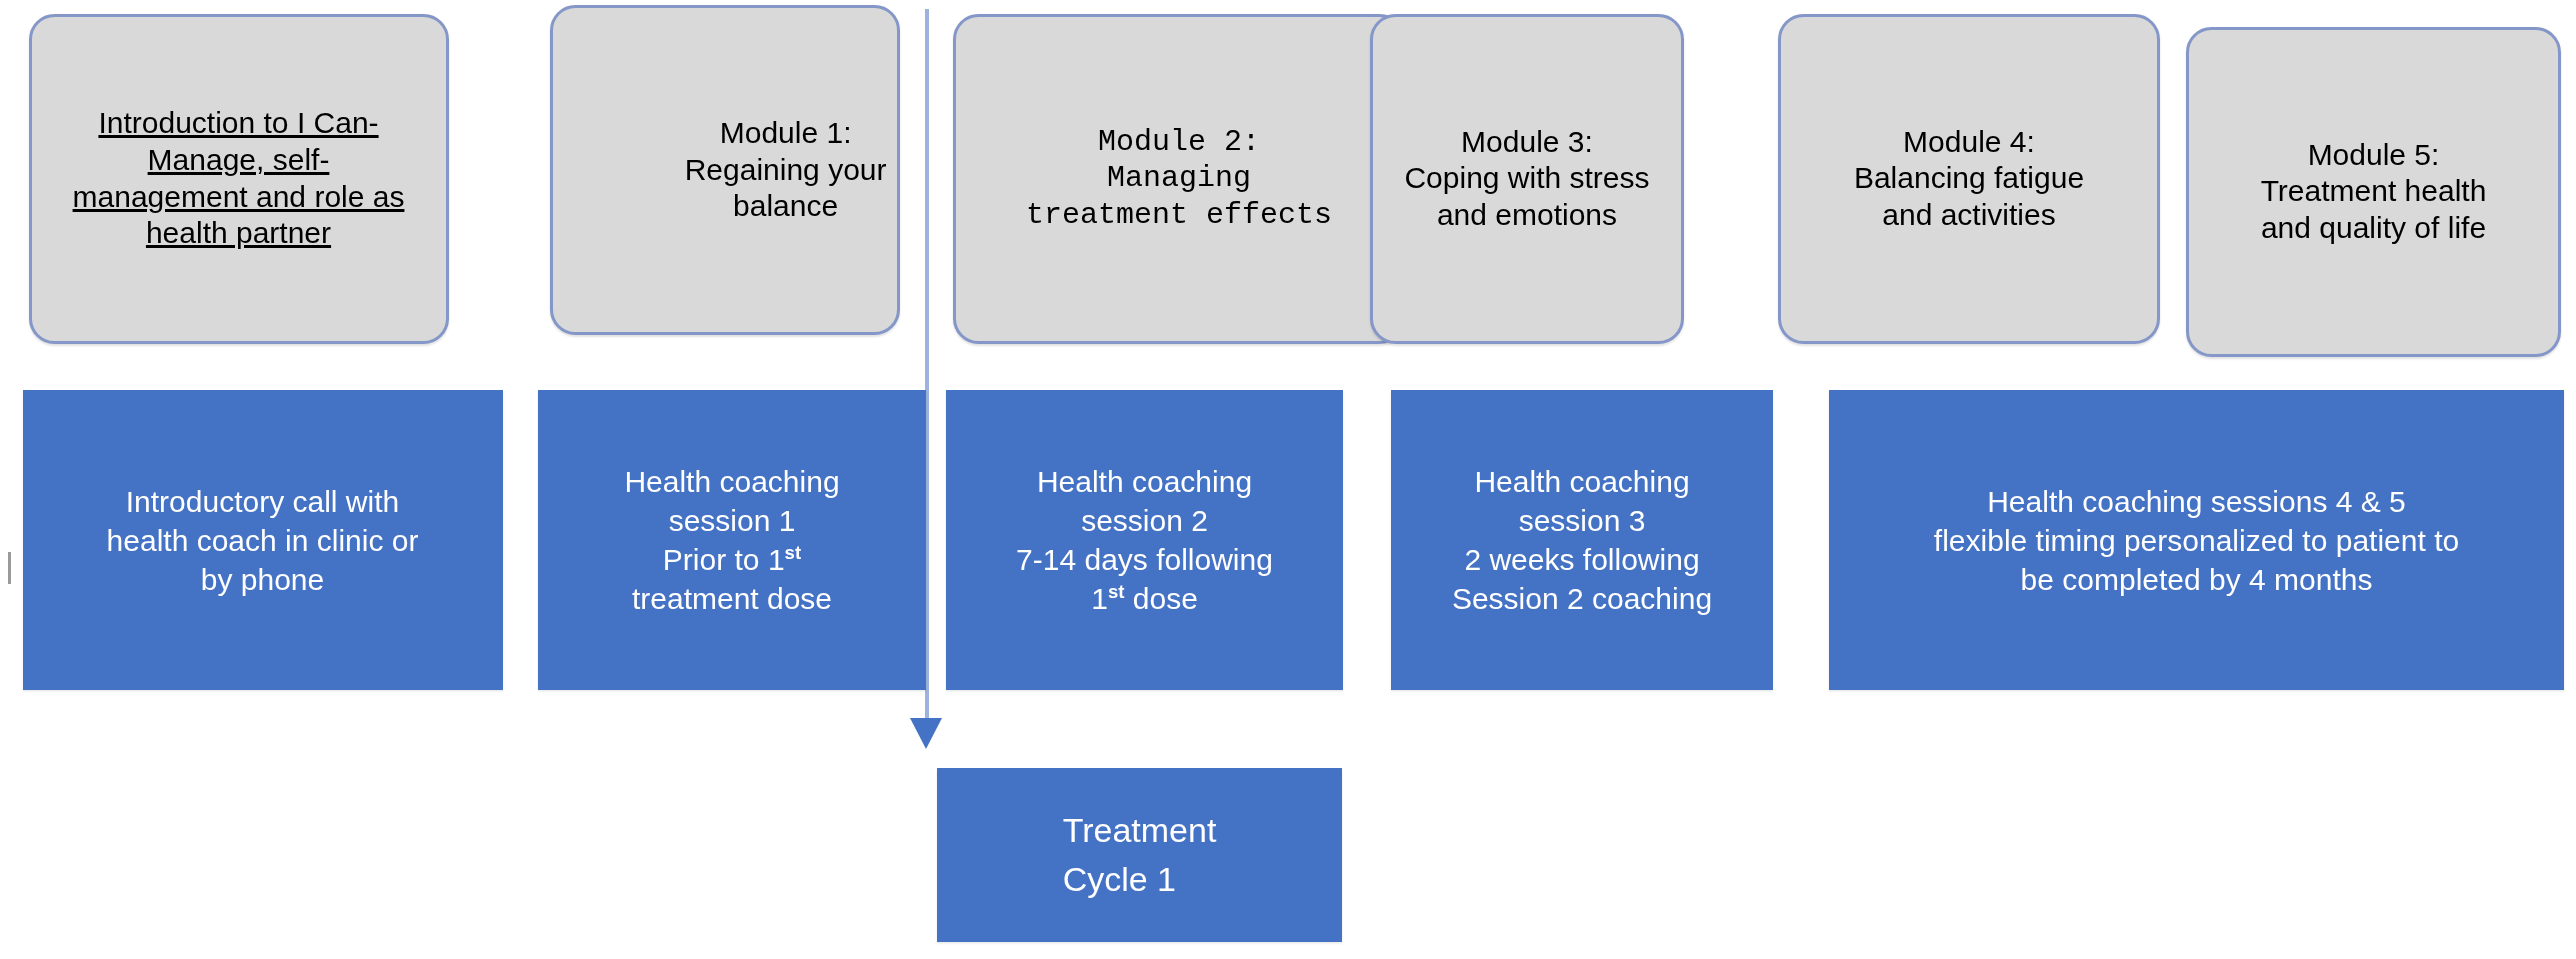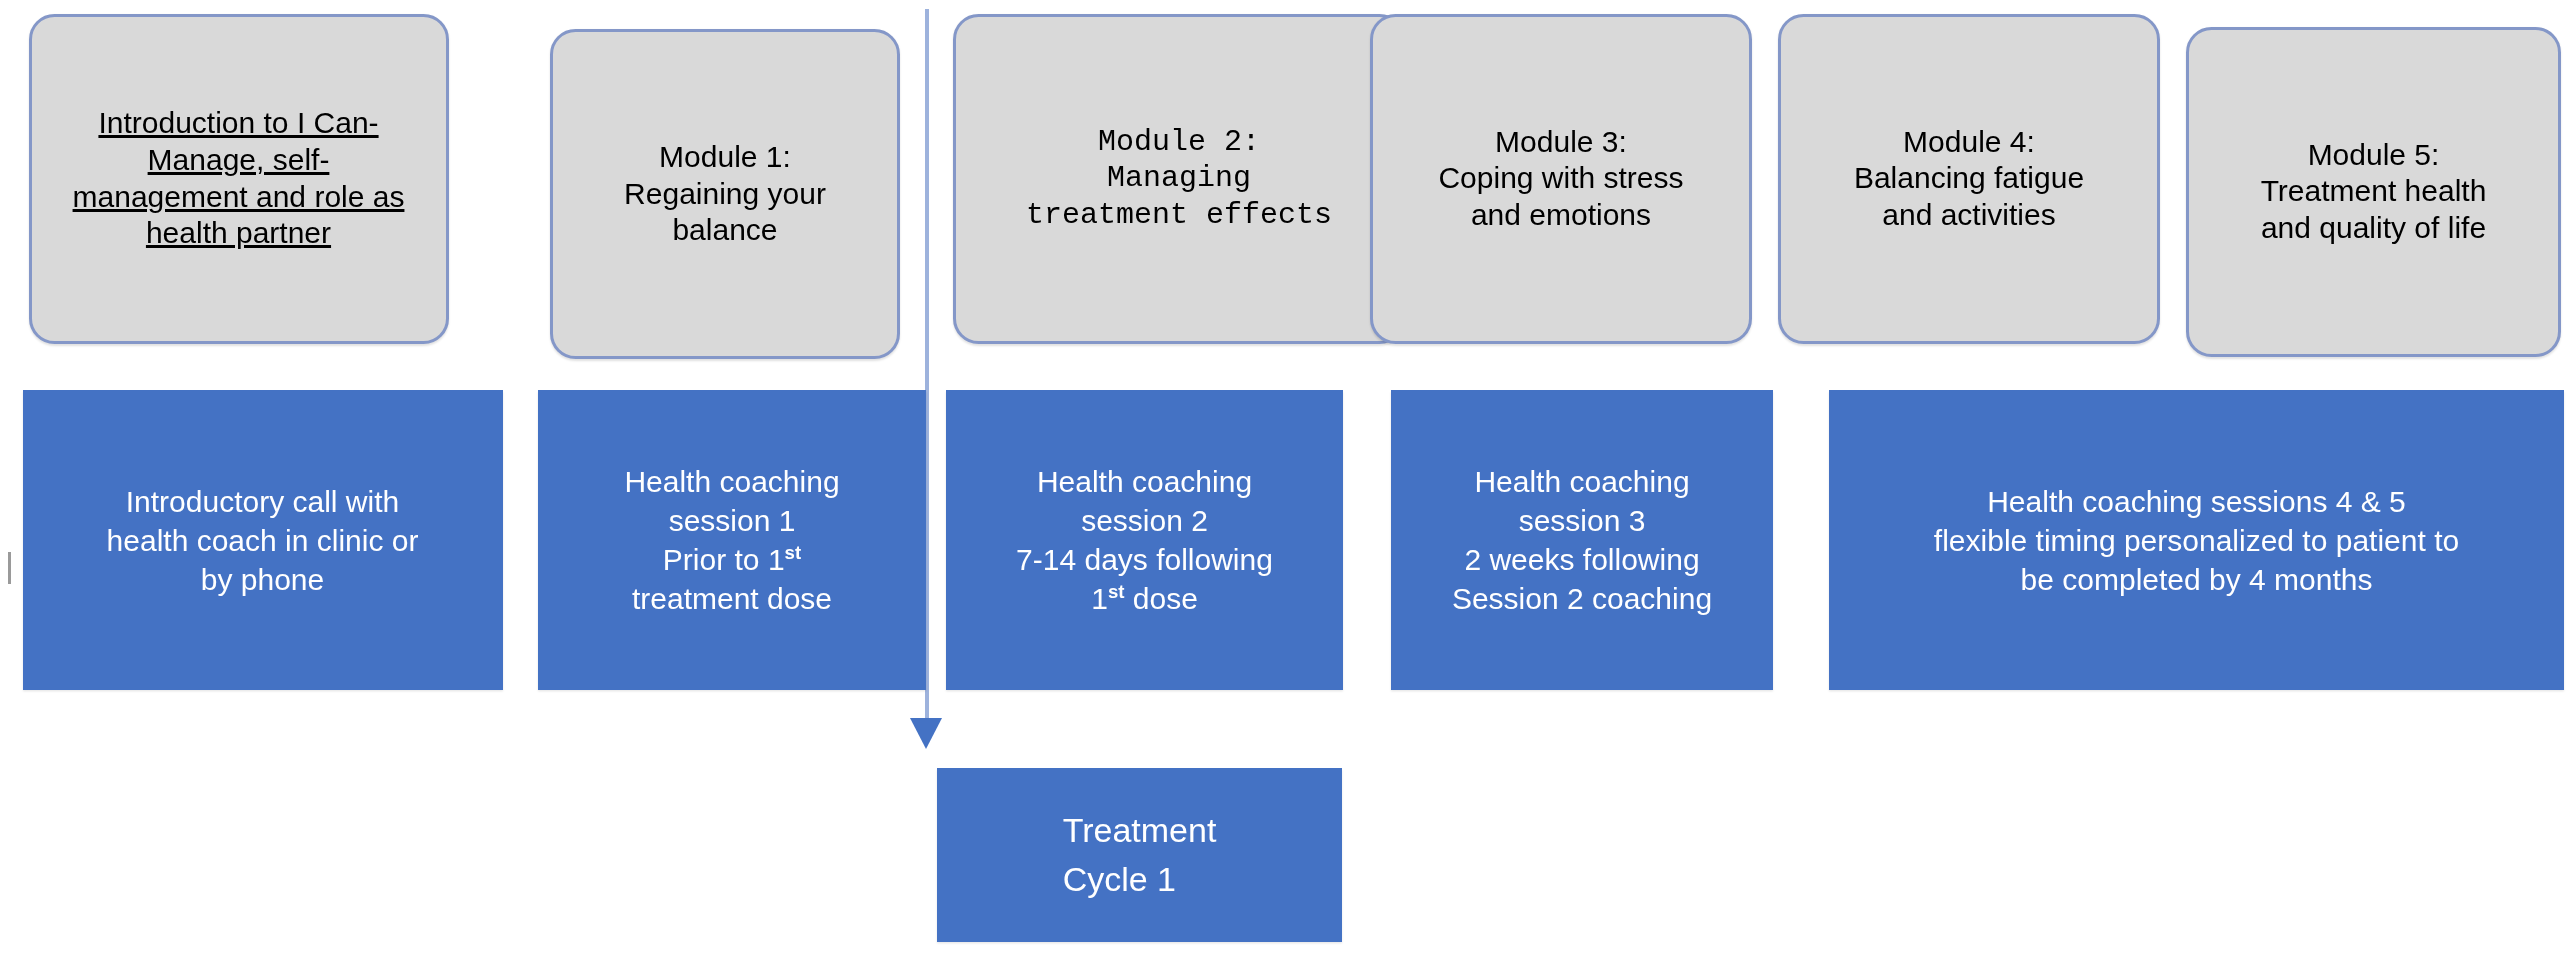--- a/index.html
+++ b/index.html
@@ -121,35 +121,35 @@
 
   <div id="modules-row">
       <div class="module-card" style="left: 28.5px; top: 13.5px; width: 420px; height: 330px; text-decoration: underline;">
         <div>
           <div>Introduction to I Can-</div>
           <div>Manage, self-</div>
           <div>management and role as</div>
           <div>health partner</div>
         </div>
       </div>
-      <div class="module-card" style="left: 550px; top: 29px; width: 350px; height: 330px;">
+      <div class="module-card" style="left: 550px; top: 5px; width: 350px; height: 330px; justify-content: flex-end;">
         <div>
           <div>Module 1:</div>
           <div>Regaining your</div>
           <div>balance</div>
         </div>
       </div>
       <div class="module-card" style="left: 953px; top: 13.5px; width: 452px; height: 330px; font-family: Liberation Mono, monospace;">
         <div>
           <div>Module 2:</div>
           <div>Managing</div>
           <div>treatment effects</div>
         </div>
       </div>
-      <div class="module-card" style="left: 1370px; top: 13.5px; width: 382px; height: 330px;">
+      <div class="module-card" style="left: 1370px; top: 13.5px; width: 314px; height: 330px;">
         <div>
           <div>Module 3:</div>
           <div>Coping with stress</div>
           <div>and emotions</div>
         </div>
       </div>
       <div class="module-card" style="left: 1778px; top: 13.5px; width: 382px; height: 330px;">
         <div>
           <div>Module 4:</div>
           <div>Balancing fatigue</div>

